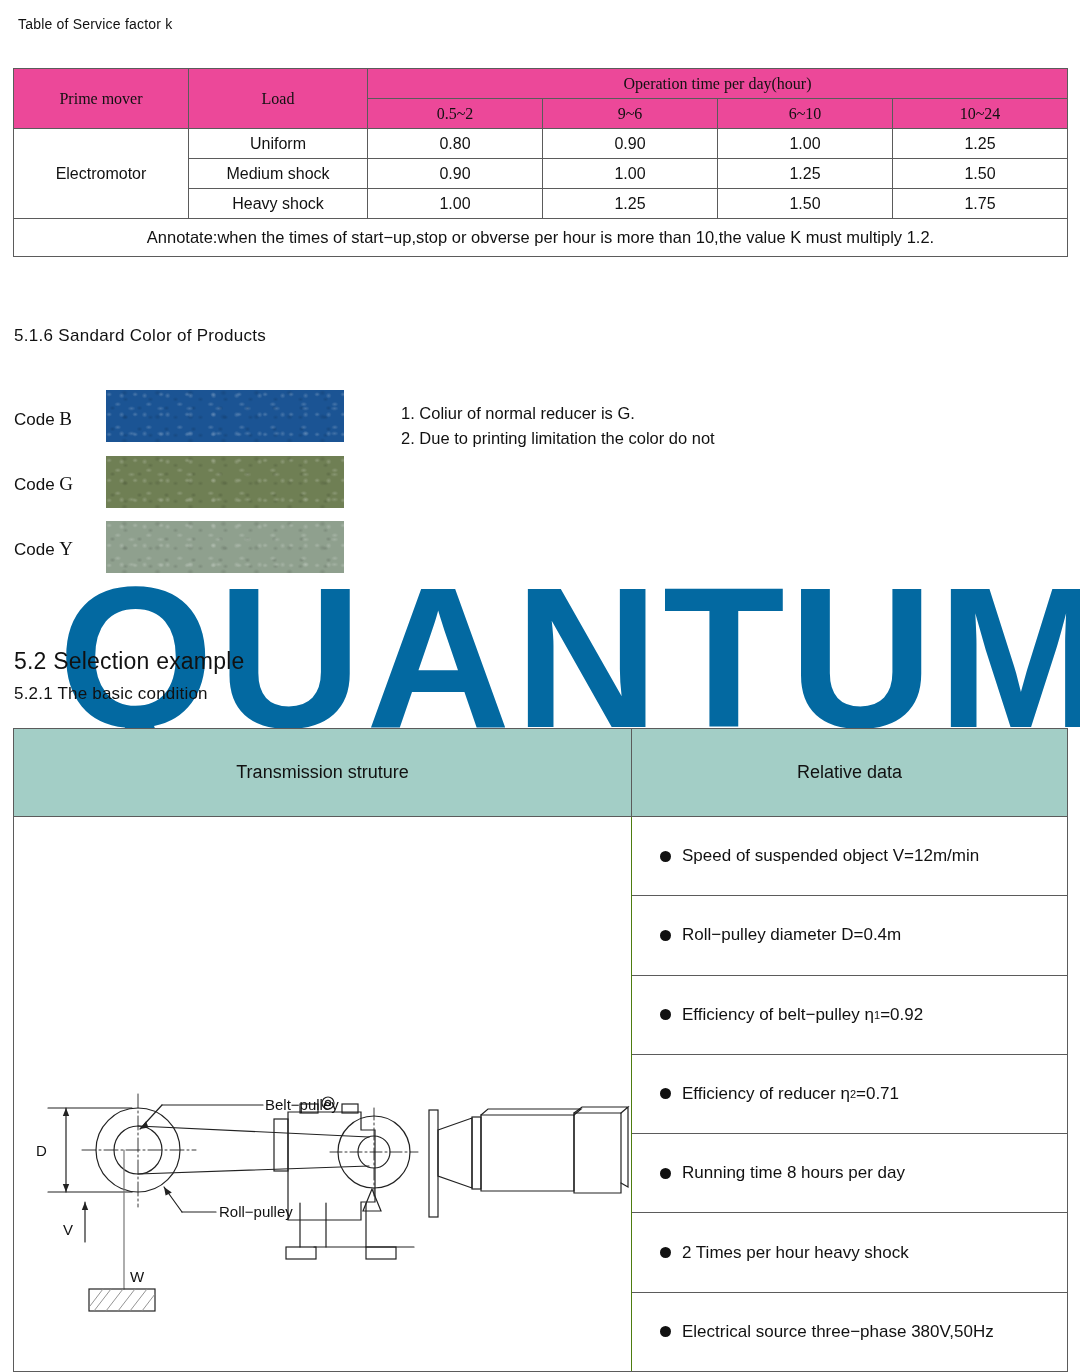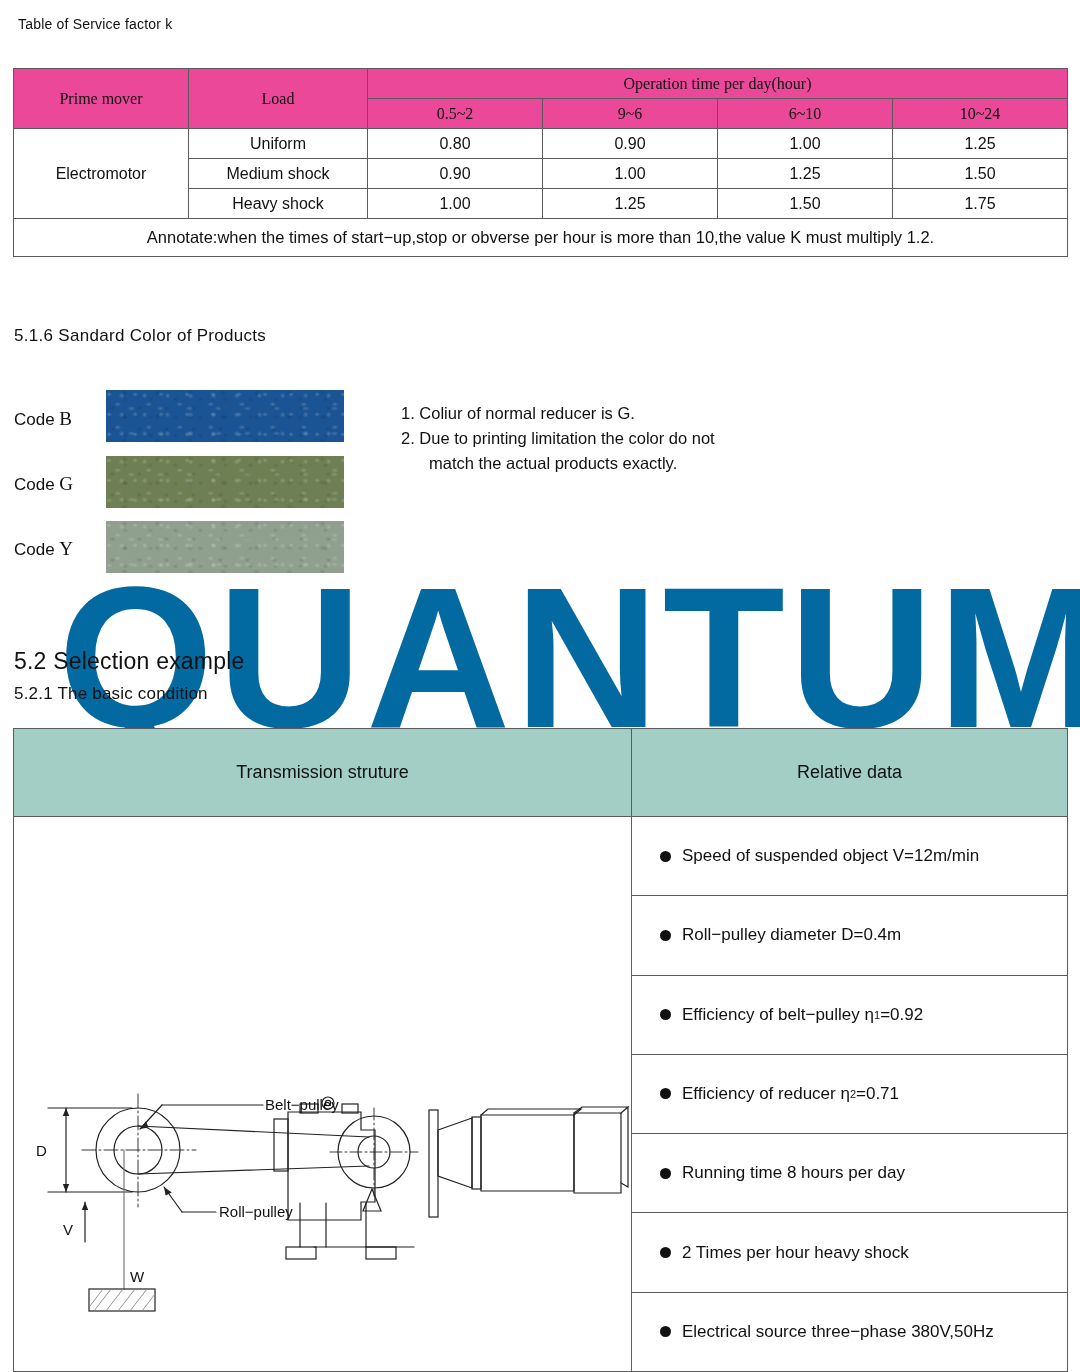--- a/index.html
+++ b/index.html
@@ -219,21 +219,20 @@
     <span class="code">Code</span>
     <span class="letter">Y</span>
   </div>
   <div class="swatch layer" style="top:521px;background:#8fa08e">
       <div class="tex"></div>
     </div>
 
   <div class="notes layer">
     <div class="ln">1. Coliur of normal reducer is G.</div>
     <div class="ln">2. Due to printing limitation the color do not</div>
-    <div class="ln ind">match the actual products exactly.</div>
   </div>
 
   <div class="h-52 layer">5.2 Selection example</div>
   <div class="h-521 layer">5.2.1 The basic condition</div>
 
   <div class="tbl-sel layer">
     <div class="sel-head">
       <div class="cell left">Transmission struture</div>
       <div class="cell right">Relative data</div>
     </div>

